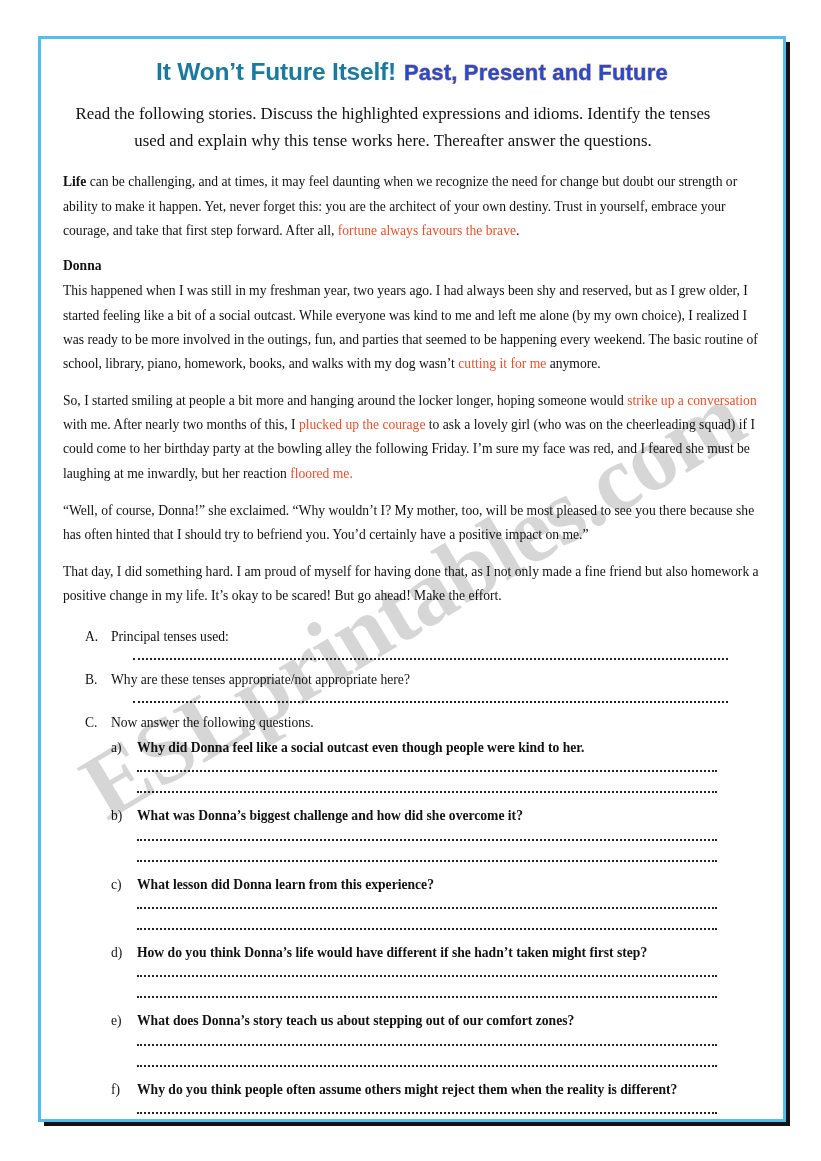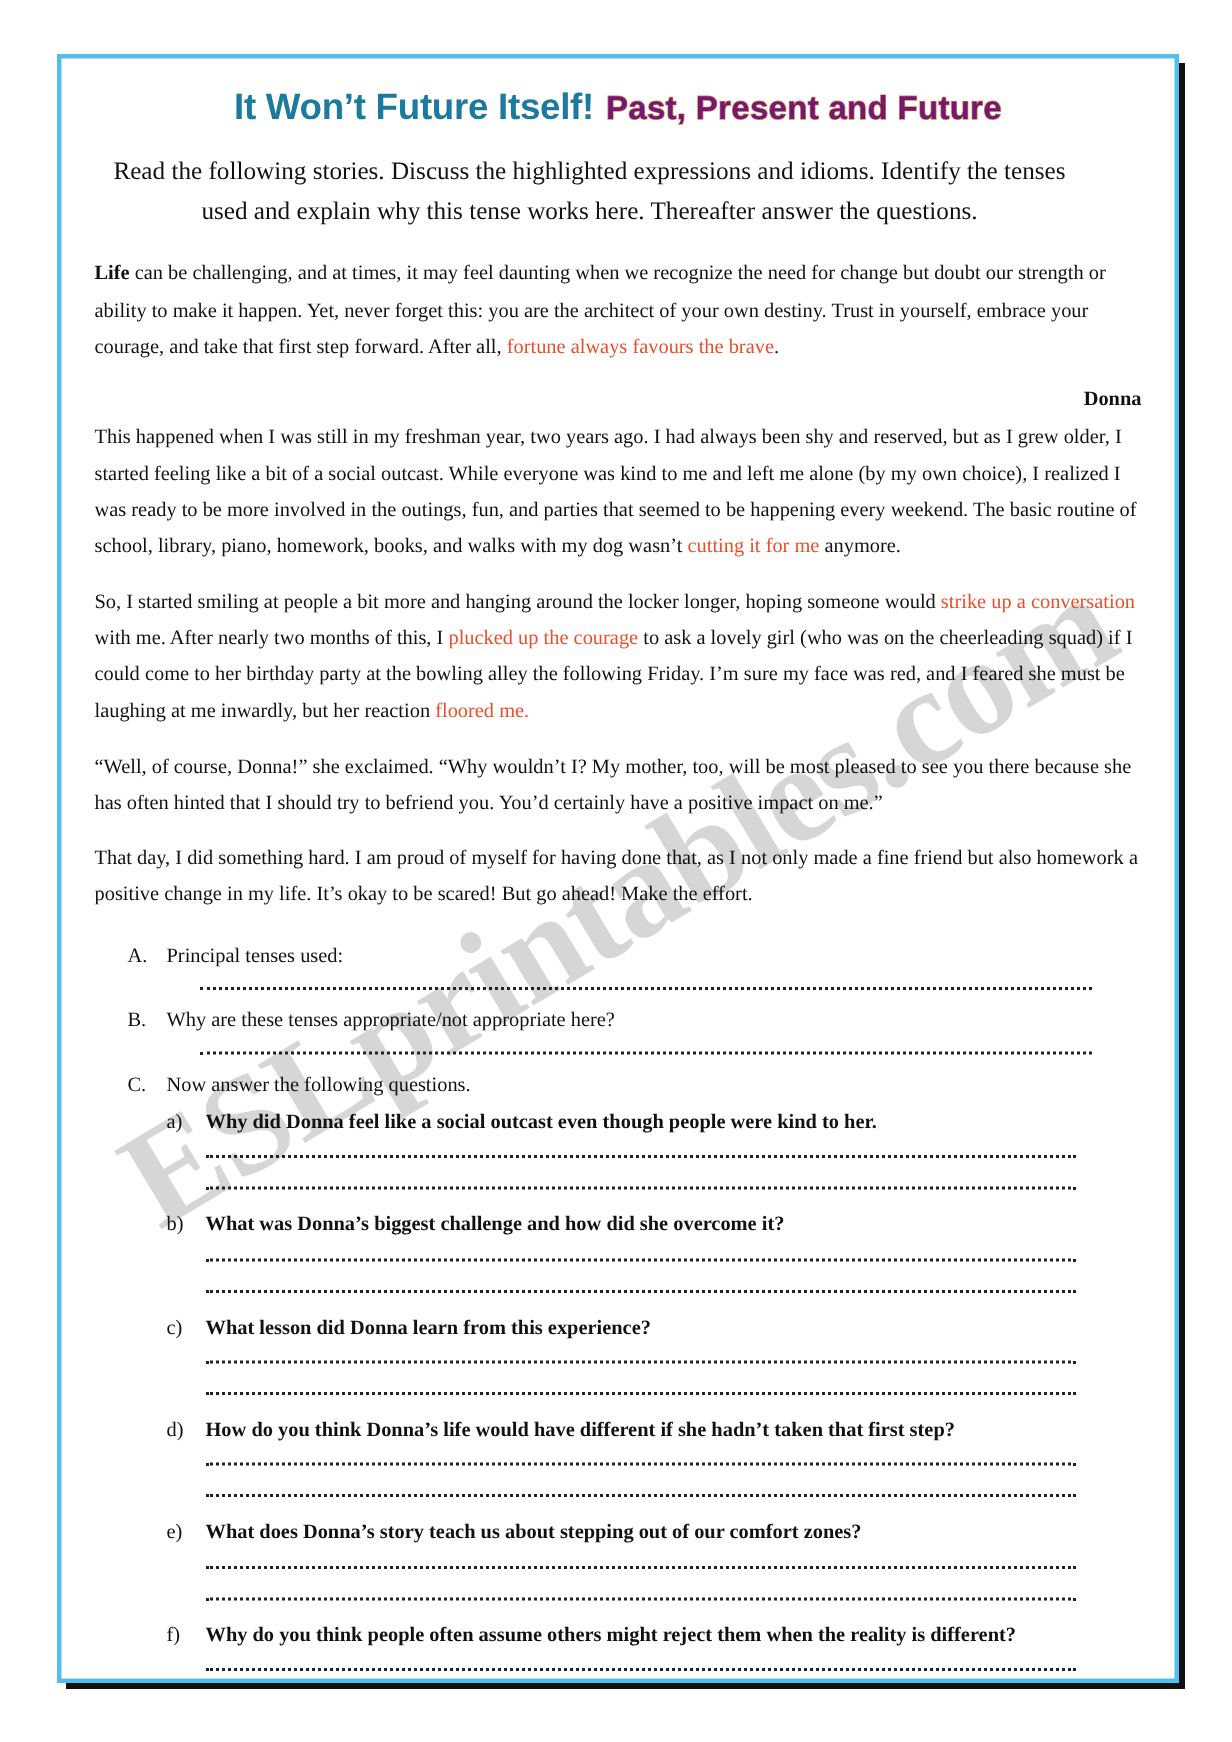--- a/index.html
+++ b/index.html
@@ -71,21 +71,21 @@
     font-family: "Liberation Sans", sans-serif;
     font-weight: bold;
     font-size: 24.5px;
     color: #1c7a9e;
     letter-spacing: -0.2px;
   }
   .title-sub {
     font-family: "Liberation Sans", sans-serif;
     font-weight: bold;
     font-size: 22px;
-    color: #701a75;
+    color: #1d4ed8;
     letter-spacing: 0.2px;
     margin-left: 8px;
     -webkit-text-stroke: 0.9px #e8864e;
     paint-order: stroke fill;
   }
 
   
   #instruction {
     font-size: 16.8px;
     line-height: 1.62;
@@ -110,21 +110,20 @@
   .idiom {
     color: #e8502b;
     margin-top: 44px;
   }
   .person-name {
     font-size: 13.6px;
     font-weight: bold;
     color: #111111;
     margin: 0 0 3px 0;
     line-height: 1.5;
-    text-align: right;
   }
 
   
   #tasks {
     margin-top: 18px;
     padding-left: 22px;
   }
   .task-row {
     display: flex;
     align-items: flex-start;
@@ -258,21 +257,21 @@
             <span class="subq-letter">c)</span>
             <span class="subq-text">What lesson did Donna learn from this experience?</span>
           </div>
           <div class="dots dots-sub first"></div>
           <div class="dots dots-sub second"></div>
         </div>
 
         <div class="subq">
           <div class="subq-row">
             <span class="subq-letter">d)</span>
-            <span class="subq-text">How do you think Donna’s life would have different if she hadn’t taken that first step?</span>
+            <span class="subq-text">How do you think Donna’s life would have different if she hadn’t taken might first step?</span>
           </div>
           <div class="dots dots-sub first"></div>
           <div class="dots dots-sub second"></div>
         </div>
 
         <div class="subq">
           <div class="subq-row">
             <span class="subq-letter">e)</span>
             <span class="subq-text">What does Donna’s story teach us about stepping out of our comfort zones?</span>
           </div>

